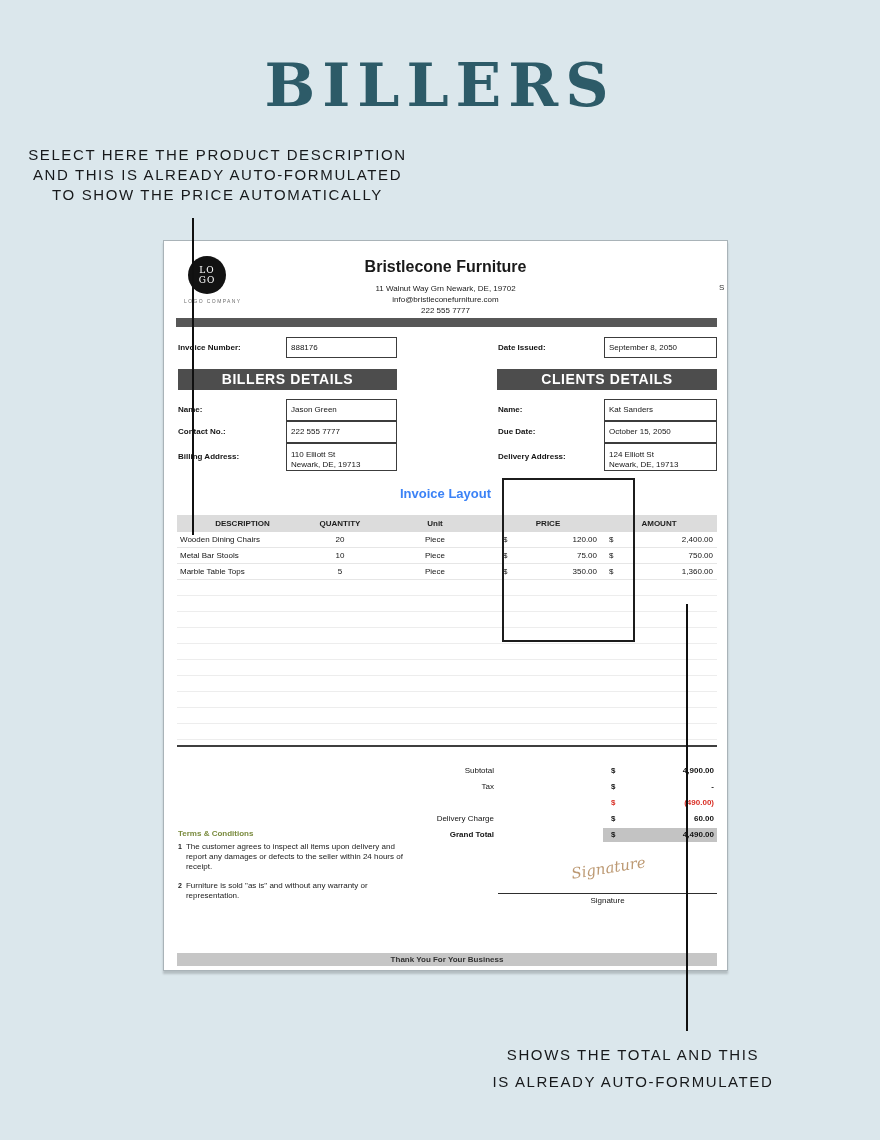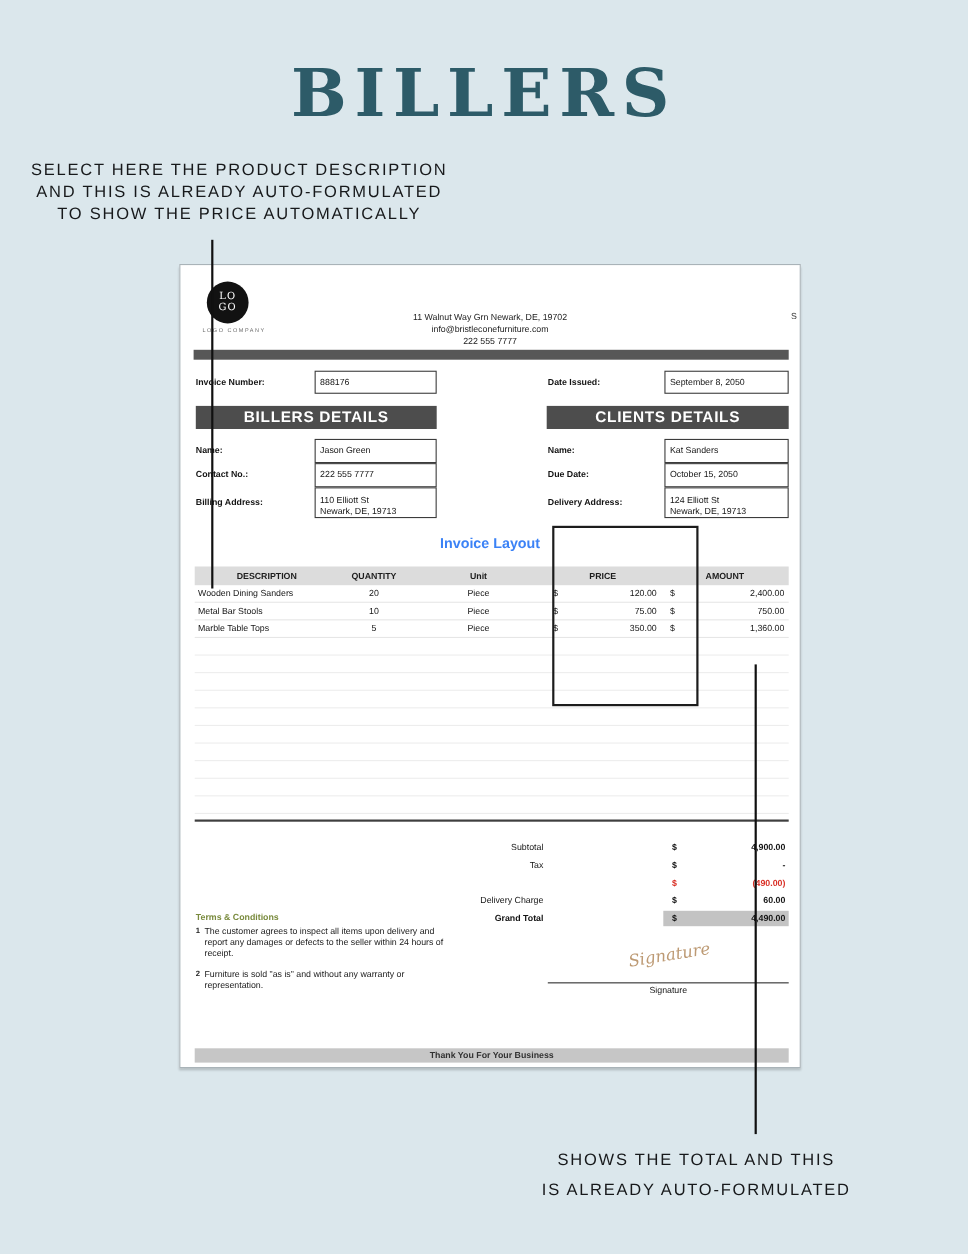--- a/index.html
+++ b/index.html
@@ -102,20 +102,21 @@
 
   <div class="inv">
 
     <div class="logo">
       <div class="logo-circle">
         <span>LO</span>
         <span>GO</span>
       </div>
       <div class="logo-caption">LOGO COMPANY</div>
     </div>
+    <div class="co-name">Bristlecone Furniture</div>
     <div class="co-line co-addr">11 Walnut Way Grn Newark, DE, 19702</div>
     <div class="co-line co-email">info@bristleconefurniture.com</div>
     <div class="co-line co-phone">222 555 7777</div>
     <div class="edge-s">S</div>
     <div class="divbar"></div>
 
     <div class="lbl" style="left:14px; top:96px; line-height:21px;">Invoice Number:</div>
     <div class="box" style="left:122px; top:96px; width:111px; height:21px; line-height:19px;">888176</div>
     <div class="lbl" style="left:334px; top:96px; line-height:21px;">Date Issued:</div>
     <div class="box" style="left:440px; top:96px; width:113px; height:21px; line-height:19px;">September 8, 2050</div>
@@ -147,21 +148,21 @@
     <div class="tbl">
       <div class="thead">
         <div class="c-desc" style="text-align:center;">DESCRIPTION</div>
         <div class="c-qty">QUANTITY</div>
         <div class="c-unit">Unit</div>
         <div class="c-price">PRICE</div>
         <div class="c-amt">AMOUNT</div>
       </div>
 
       <div class="trow">
-        <div class="c-desc">Wooden Dining Sanders</div>
+        <div class="c-desc">Wooden Dining Chairs</div>
         <div class="c-qty">20</div>
         <div class="c-unit">Piece</div>
         <div class="c-price">
           <span>$</span>
           <span>120.00</span>
         </div>
         <div class="c-amt">
           <span>$</span>
           <span>2,400.00</span>
         </div>

